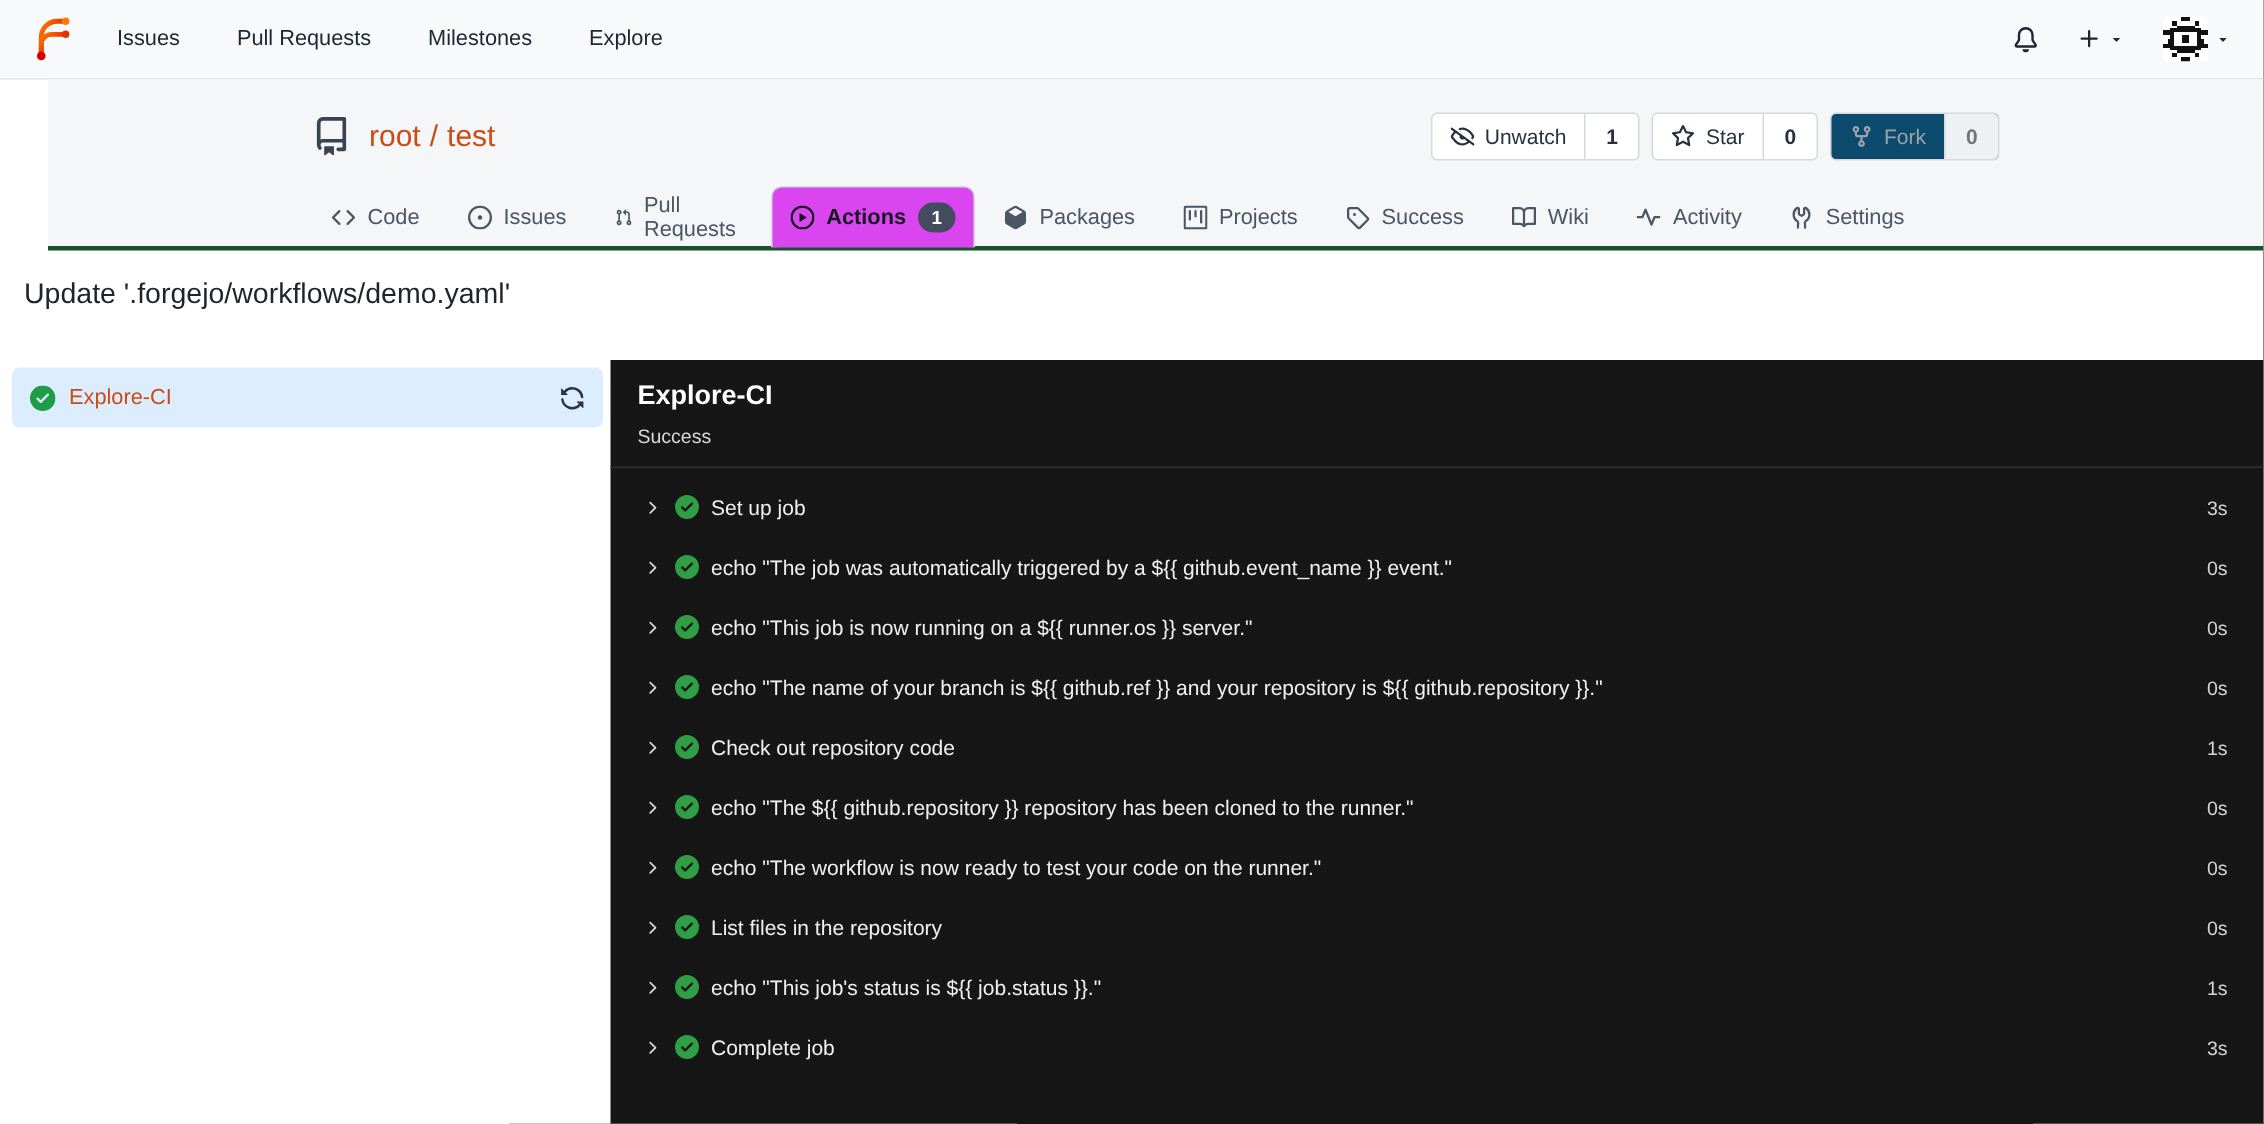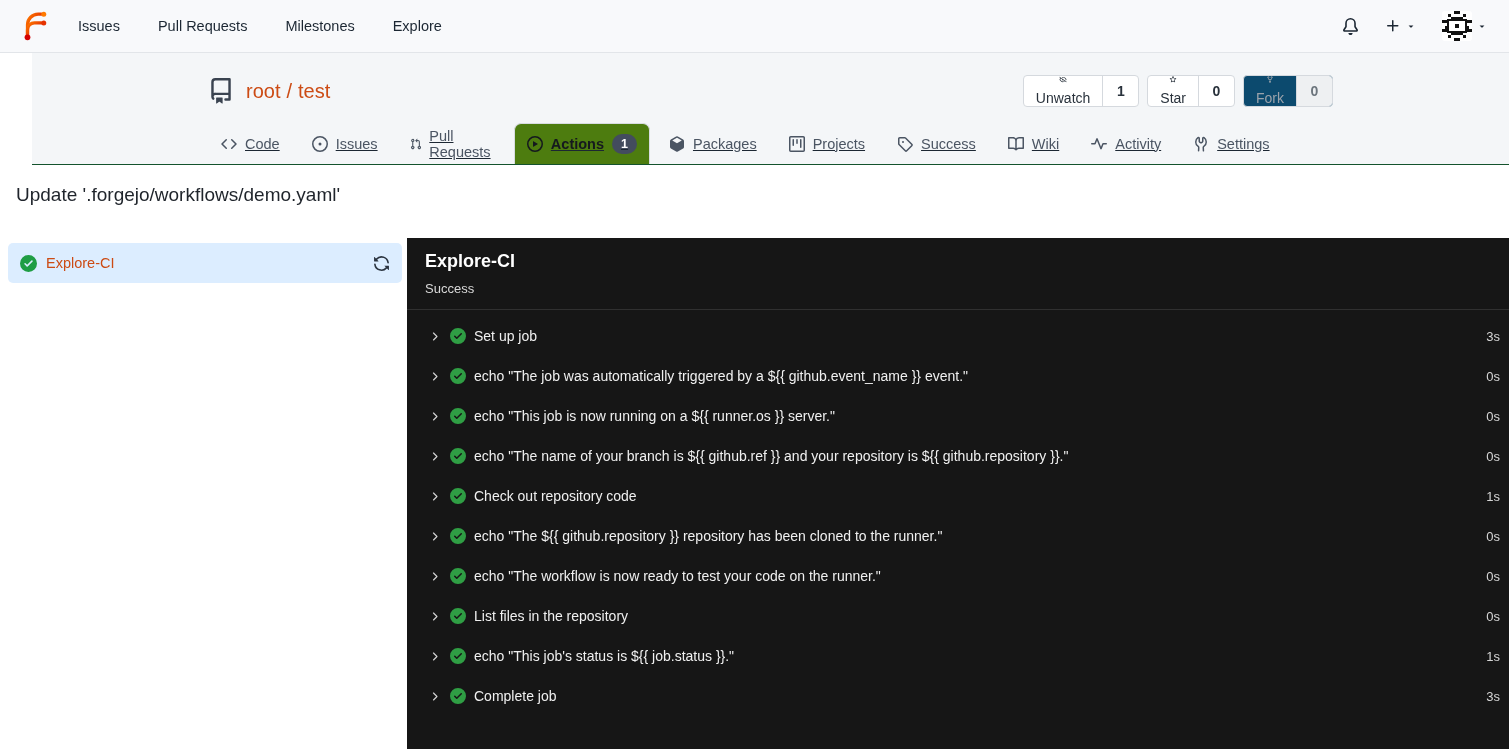--- a/index.html
+++ b/index.html
@@ -25,59 +25,59 @@
   .nav-links { display: flex; align-items: center; gap: 38px; }
   .nav-link { color: #1c2733; text-decoration: none; font-size: 14.5px; cursor: pointer; }
   .nav-right { margin-left: auto; display: flex; align-items: center; gap: 26px; }
   .nav-iconbtn { display: flex; align-items: center; gap: 5px; cursor: pointer; color: #1c2733; }
   .caret { width: 10px; height: 10px; fill: #1c2733; }
   .avatar-box { width: 30px; height: 30px; background: #fff; border-radius: 3px; overflow: hidden; }
 
   
   .repo-header {
     background: #f4f6f8;
-    border-bottom: 1px solid #14532d;
+    border-bottom: 3px solid #14532d;
     padding-top: 16px;
     margin-left: 32px;
   }
   .rh-inner { width: 1125px; margin: 0 auto; }
   .rh-titlerow { display: flex; align-items: center; height: 44px; }
   .repo-icon { width: 26px; height: 26px; color: #3a4350; margin-right: 12px; }
   .repo-title { font-size: 20px; display: flex; align-items: center; gap: 6px; }
   .repo-title a { color: #cc4b14; text-decoration: none; cursor: pointer; }
   .repo-title .sep { color: #cc4b14; }
   .rh-actions { margin-left: auto; display: flex; gap: 8px; }
   .segbtn {
     display: flex; align-items: stretch;
     background: #ffffff; border: 1px solid #d5d9de; border-radius: 4px;
     height: 32px; overflow: hidden; font-size: 14px; color: #29323c;
     cursor: pointer;
   }
-  .segbtn .seg-label { display: flex; align-items: center; gap: 7px; padding: 0 12px; flex-direction: column; }
+  .segbtn .seg-label { display: flex; align-items: center; gap: 7px; padding: 0 12px; }
   .segbtn .seg-count {
     display: flex; align-items: center; justify-content: center;
     min-width: 36px; border-left: 1px solid #d5d9de; font-weight: 600;
   }
   .segbtn .oicon { width: 16px; height: 16px; fill: #29323c; }
   .segbtn.disabled { color: #9aa2ab; cursor: default; background: #0c4a6e; }
   .segbtn.disabled .oicon { fill: #9aa2ab; }
   .segbtn.disabled .seg-count { background: #eef0f2; color: #6c757d; }
 
   
-  .tabs { display: flex; margin-top: 10px; height: 41px; text-decoration: underline; }
+  .tabs { display: flex; align-items: flex-end; margin-top: 10px; height: 41px; }
   .tab {
     display: flex; align-items: center; gap: 8px;
     padding: 0 12px; height: 40px;
     color: #4b5563; font-size: 14.5px; text-decoration: none; cursor: pointer;
     border: 1px solid transparent; border-bottom: none;
     margin-right: 6px;
   }
   .tab .oicon { width: 16px; height: 16px; fill: #4b5563; }
   .tab.active {
-    background: #4d7c0f;
+    background: #d946ef;
     border-color: #d8dce1;
     border-radius: 7px 7px 0 0;
     color: #15191e; font-weight: 700;
     position: relative; margin-bottom: -1px; height: 41px;
   }
   .tab.active .oicon { fill: #15191e; }
   .tab-badge {
     background: #434c5e; color: #ffffff; font-weight: 600;
     font-size: 12.5px; line-height: 1;
     padding: 4px 9px; border-radius: 10px;
@@ -95,21 +95,21 @@
   }
   .job-item .job-name { color: #cc4b14; font-size: 14.5px; margin-left: 9px; }
   .job-item .sync { margin-left: auto; width: 17px; height: 17px; fill: #2b3440; cursor: pointer; }
   .check-fill { width: 17px; height: 17px; fill: #1f9d44; }
 
   .run-panel { flex: 1; background: #161616; color: #ececec; display: flex; flex-direction: column; }
   .rp-header { padding: 13px 18px 13px 18px; border-bottom: 1px solid #303030; }
   .rp-title { font-size: 18px; font-weight: 600; color: #ffffff; }
   .rp-status { font-size: 13px; color: #d9d9d9; margin-top: 9px; }
   .rp-steps { padding-top: 6px; }
-  .step { height: 40px; display: flex; align-items: center; padding: 0 9px 0 21px; cursor: pointer; justify-content: flex-end; }
+  .step { height: 40px; display: flex; align-items: center; padding: 0 24px 0 21px; cursor: pointer; justify-content: flex-end; }
   .step .chev { width: 13px; height: 13px; fill: #d2d2d2; margin-right: 9px; flex: none; }
   .step .check-fill { width: 16px; height: 16px; fill: #2f9e44; flex: none; }
   .step-name { margin-left: 8px; font-size: 14px; color: #f0f0f0; white-space: nowrap; }
   .step-duration { margin-left: auto; font-size: 13px; color: #d6d6d6; }
 </style>
 </head>
 <body>
 
 <svg width="0" height="0" style="position:absolute">
   <defs>

